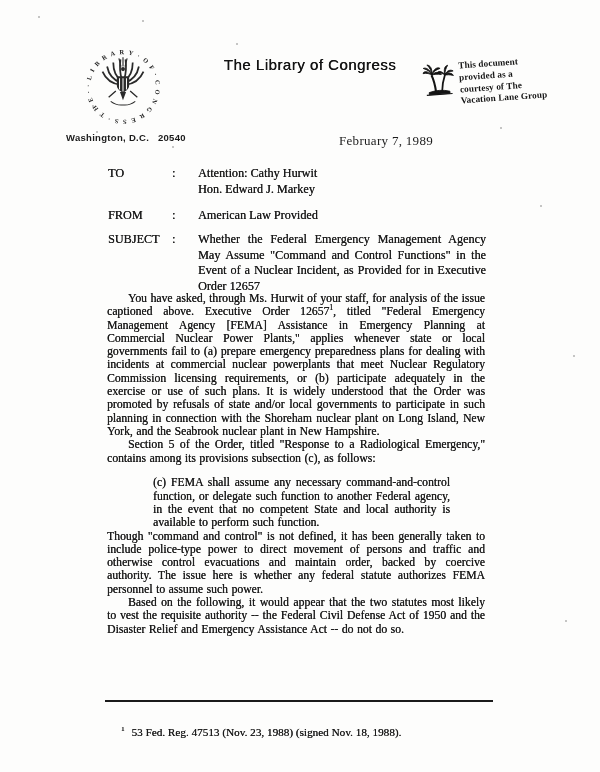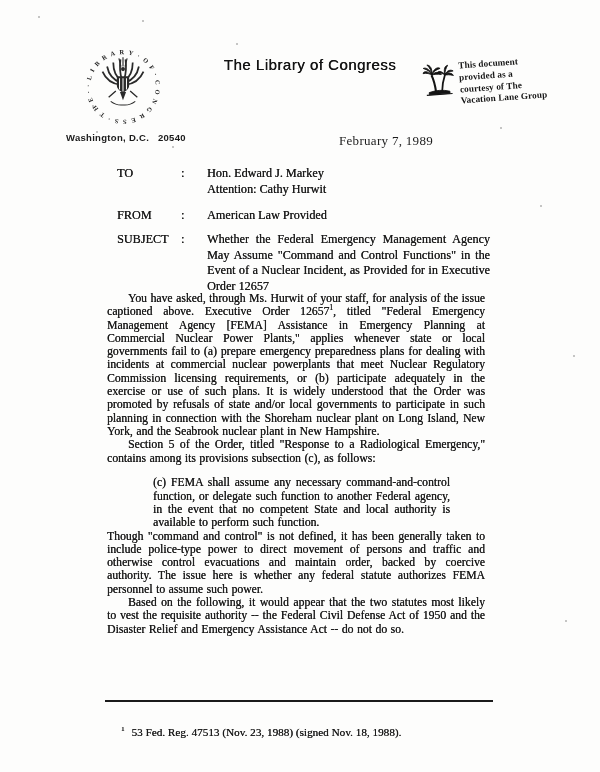--- a/index.html
+++ b/index.html
@@ -20,21 +20,21 @@
   #stamp .stamp-icon{width:31px;height:36px;flex:0 0 auto;}
   #stamp .stamp-text{font-size:9.2px;line-height:11.8px;font-weight:bold;
          letter-spacing:.1px;color:#181818;}
   #address{left:66px;top:132px;font-family:"Liberation Sans", sans-serif;
            font-weight:bold;font-size:9.5px;letter-spacing:.3px;white-space:pre;
            color:#1a1a1a;}
   #date{left:339px;top:133px;font-size:13px;letter-spacing:.3px;}
   
   #memo{left:108px;top:166px;width:382px;font-size:12.2px;line-height:15.6px;
         text-shadow:.2px 0 0 currentColor;}
-  .memo-row{display:flex;align-items:flex-start;margin-left:9px;}
+  .memo-row{display:flex;align-items:flex-start;}
   .memo-label{width:64px;flex:0 0 auto;}
   .memo-colon{width:26px;flex:0 0 auto;}
   .memo-value{width:288px;}
   .memo-value.justify{text-align:justify;}
   .row-to{margin-bottom:11px;}
   .row-from{margin-bottom:8.5px;}
   
   #body{left:107px;top:292px;width:378px;font-size:11.7px;line-height:13.3px;
         text-align:justify;text-shadow:.2px 0 0 currentColor;word-spacing:.6px;}
   #body p{margin:0;}
@@ -126,22 +126,22 @@
 </div>
 
 <div class="abs" id="address">Washington, D.C.   20540</div>
 <div class="abs" id="date">February 7, 1989</div>
 
 <div class="abs" id="memo">
   <div class="memo-row row-to">
     <div class="memo-label">TO</div>
     <div class="memo-colon">:</div>
     <div class="memo-value">
+      <div>Attention:  Cathy Hurwit</div>
       <div>Hon. Edward J. Markey</div>
-      <div>Attention:  Cathy Hurwit</div>
     </div>
   </div>
   <div class="memo-row row-from">
     <div class="memo-label">FROM</div>
     <div class="memo-colon">:</div>
     <div class="memo-value">American Law Provided</div>
   </div>
   <div class="memo-row">
     <div class="memo-label">SUBJECT</div>
     <div class="memo-colon">:</div>

